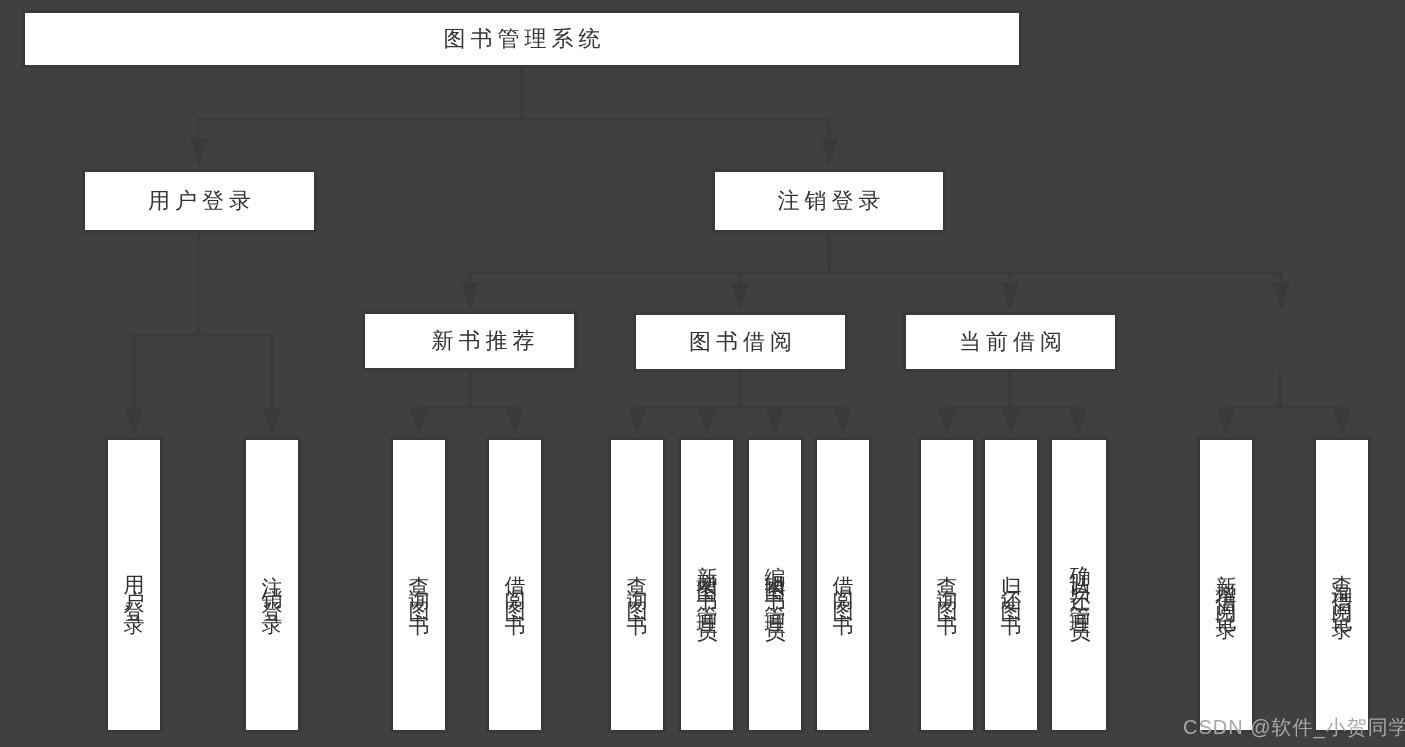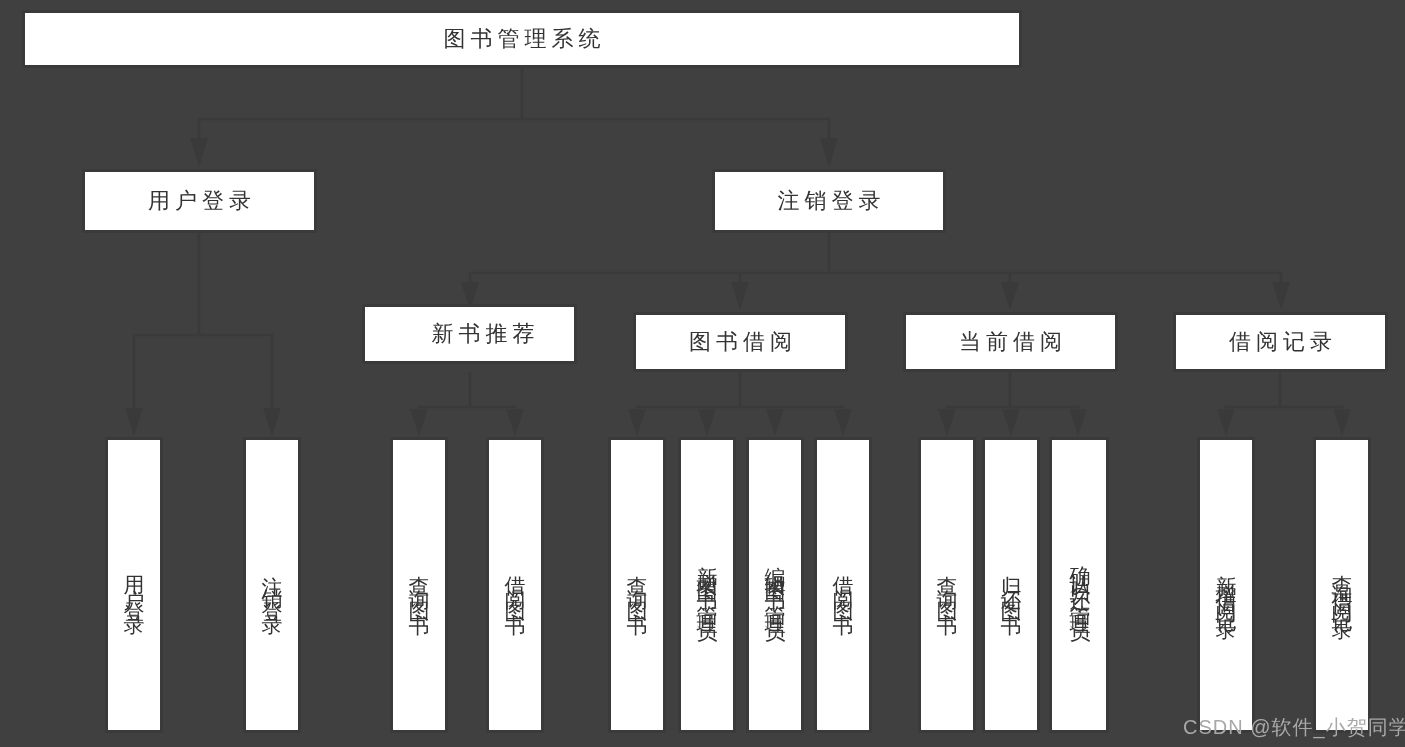--- a/index.html
+++ b/index.html
@@ -69,24 +69,23 @@
 
     <polygon points="1217,409 1235,409 1226,436" fill="#3a3a3a"></polygon>
     <polygon points="1333,409 1351,409 1342,436" fill="#3a3a3a"></polygon>
   </svg>
 
   <div class="node" style="left:22px; top:10px; width:1000px; height:58px;">图书管理系统</div>
 
   <div class="node" style="left:82px; top:169px; width:235px; height:64px;">用户登录</div>
   <div class="node" style="left:712px; top:169px; width:234px; height:64px;">注销登录</div>
 
-  <div class="node" style="left:362px; top:304px; width:215px; height:60px;padding-left:27px;">新书推荐</div>
+  <div class="node" style="left:362px; top:311px; width:215px; height:60px;padding-left:27px;">新书推荐</div>
   <div class="node" style="left:903px; top:312px; width:215px; height:60px;">当前借阅</div>
   <div class="node" style="left:633px; top:312px; width:215px; height:60px;">图书借阅</div>
-  <div class="node" style="left:1173px; top:312px; width:215px; height:60px;">借阅记录</div>
 
   <div class="leaf sp4" style="left:105px;">用户登录</div>
   <div class="leaf sp4" style="left:243px;">注销登录</div>
 
   <div class="leaf sp4" style="left:390px;">查询图书</div>
   <div class="leaf sp4" style="left:486px;">借阅图书</div>
 
   <div class="leaf sp4" style="left:608px;">查询图书</div>
   <div class="leaf sp8" style="left:678px;">新增图书（管理员）</div>
   <div class="leaf sp8" style="left:746px;">编辑图书（管理员）</div>

